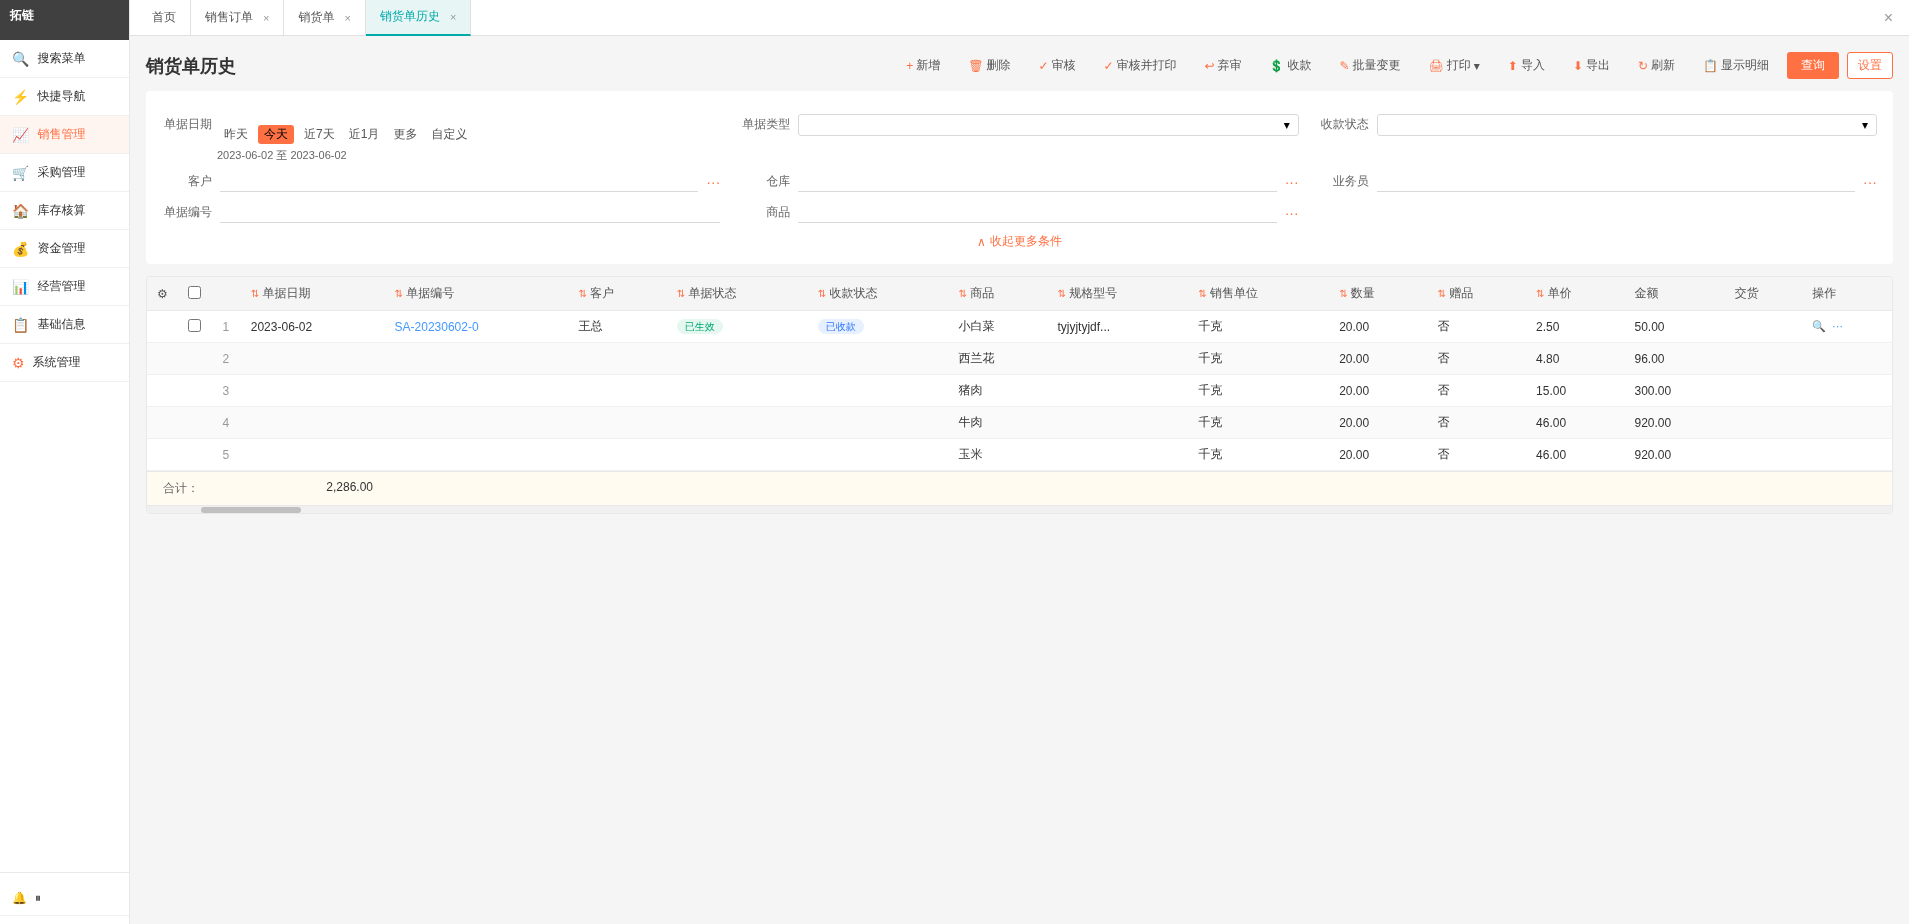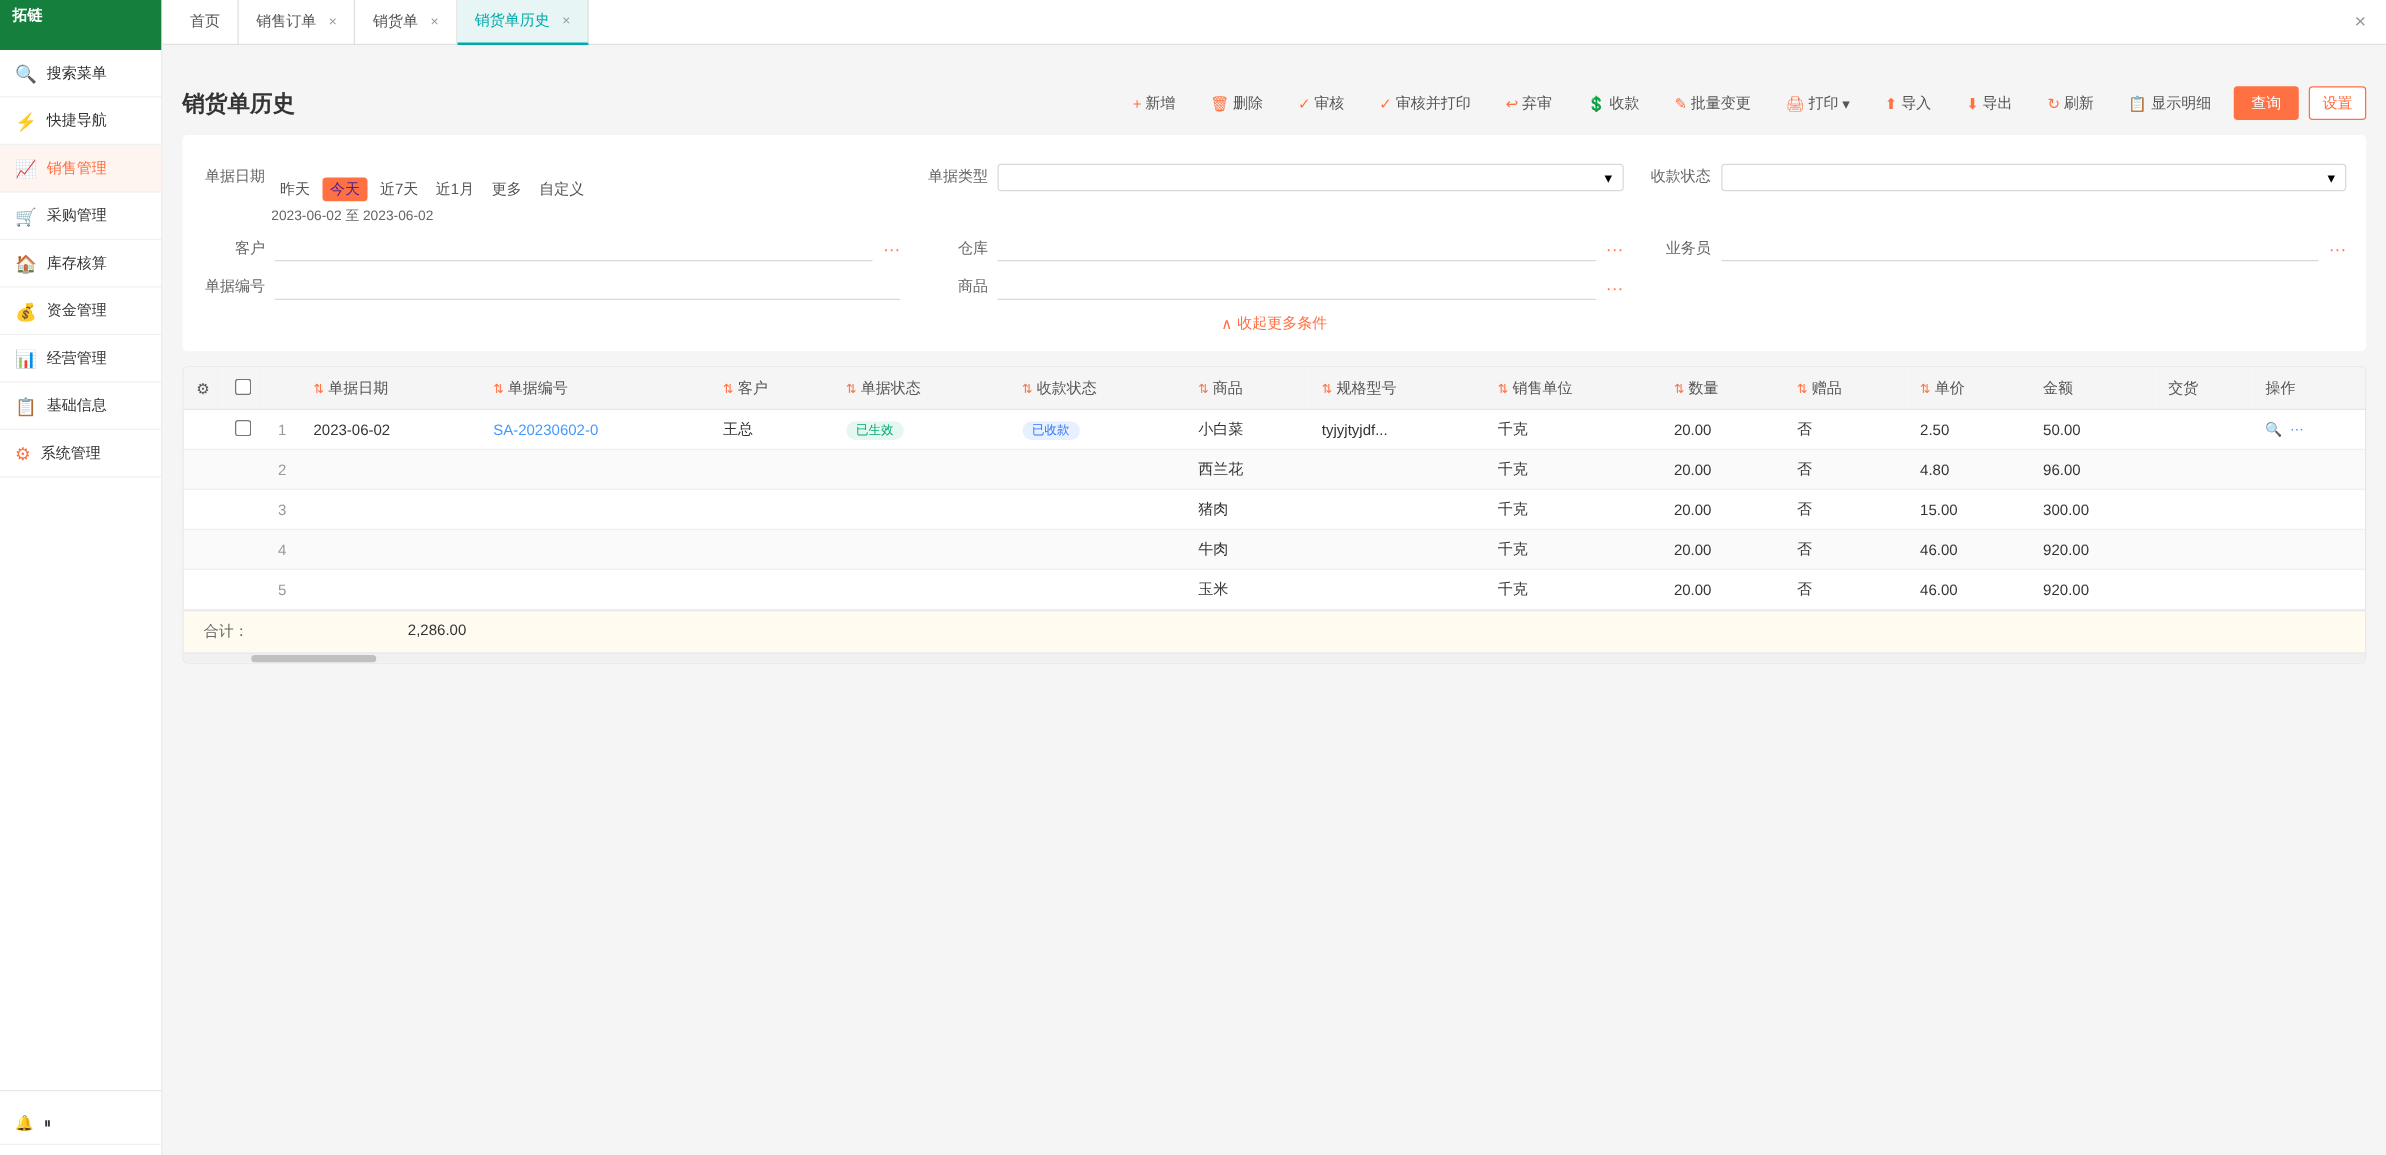--- a/index.html
+++ b/index.html
@@ -10,24 +10,24 @@
       width: 130px;
       background: #fff;
       border-right: 1px solid #e8e8e8;
       display: flex;
       flex-direction: column;
       height: 100%;
       flex-shrink: 0;
     }
     .sidebar-logo {
       height: 40px;
-      background: #15803d;
-      display: flex;
-      align-items: flex-start;
-      padding: 4px 10px;
+      background: #404040;
+      display: flex;
+      align-items: flex-end;
+      padding: 16px 10px;
       color: #fff;
       font-size: 13px;
       font-weight: bold;
     }
     .sidebar-item {
       display: flex;
       align-items: center;
       padding: 10px 12px;
       cursor: pointer;
       color: #333;
@@ -41,21 +41,20 @@
       border-top: 1px solid #e8e8e8;
       padding: 8px 0;
     }
 
     
     .main {
       flex: 1;
       display: flex;
       flex-direction: column;
       overflow: hidden;
-      gap: 17px;
     }
 
     
     .tab-bar {
       display: flex;
       align-items: center;
       background: #fff;
       border-bottom: 1px solid #e0e0e0;
       height: 36px;
       padding: 0 8px;
@@ -184,21 +183,21 @@
       align-items: center;
       margin-top: 20px;
     }
     .date-shortcut {
       cursor: pointer;
       color: #555;
       padding: 1px 4px;
     }
     .date-shortcut.active {
       background: #ff7043;
-      color: #4c1d95;
+      color: #000000;
       border-radius: 3px;
       padding: 1px 6px;
     }
     .date-range {
       color: #666;
       font-size: 11px;
     }
     .dots-btn {
       color: #ff7043;
       cursor: pointer;

